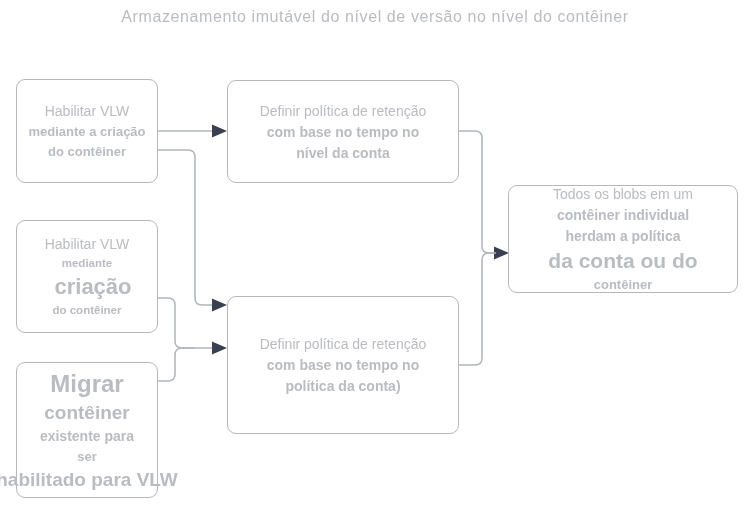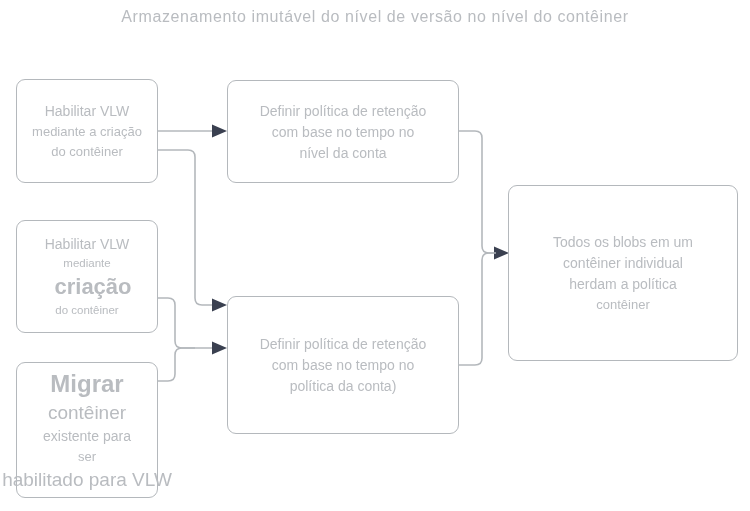--- a/index.html
+++ b/index.html
@@ -51,29 +51,29 @@
   
   .t-sm   { font-size: 11.5px; }
   .t-md   { font-size: 13px;   }
   .t-reg  { font-size: 14px;   }
   .t-lg   { font-size: 19px;   }
   .t-xl   { font-size: 21px;   }
   .t-xxl  { font-size: 22px; font-weight: bold; color: #a9aeb3; margin-left: 12px; }
   .t-big  { font-size: 24px; font-weight: bold; color: #a9aeb3; }
 
   
-  .node .ln + .ln { margin-top: 7px; }
+  .node .ln + .ln { margin-top: 7px; font-weight: bold; }
 
   
   #node-enable-create   { left: 16px;  top: 79px;  width: 142px; height: 104px; }
   #node-enable-creation { left: 16px;  top: 220px; width: 142px; height: 113px; }
   #node-migrate         { left: 16px;  top: 362px; width: 142px; height: 136px; }
   #node-account-policy  { left: 227px; top: 80px;  width: 232px; height: 103px; }
   #node-container-policy{ left: 227px; top: 296px; width: 232px; height: 138px; }
-  #node-inherit         { left: 508px; top: 185px; width: 230px; height: 176px; }
+  #node-inherit         { left: 508px; top: 185px; width: 230px; height: 108px; }
 
   
   #node-migrate .ln,
   #node-account-policy .ln,
   #node-container-policy .ln,
   #node-inherit .ln {
     overflow: visible;
   }
   #node-migrate, #node-account-policy, #node-container-policy, #node-inherit {
     overflow: visible;
@@ -165,16 +165,17 @@
   <div class="node" id="node-container-policy">
     <span class="ln t-reg">Definir política de retenção</span>
     <span class="ln t-reg">com base no tempo no</span>
     <span class="ln t-reg">política da conta)</span>
   </div>
 
   <div class="node" id="node-inherit">
     <span class="ln t-reg">Todos os blobs em um</span>
     <span class="ln t-reg">contêiner individual</span>
     <span class="ln t-reg">herdam a política</span>
+    <span class="ln t-xl">da conta ou do</span>
     <span class="ln t-md">contêiner</span>
   </div>
 
 </div>
 
 </body></html>

